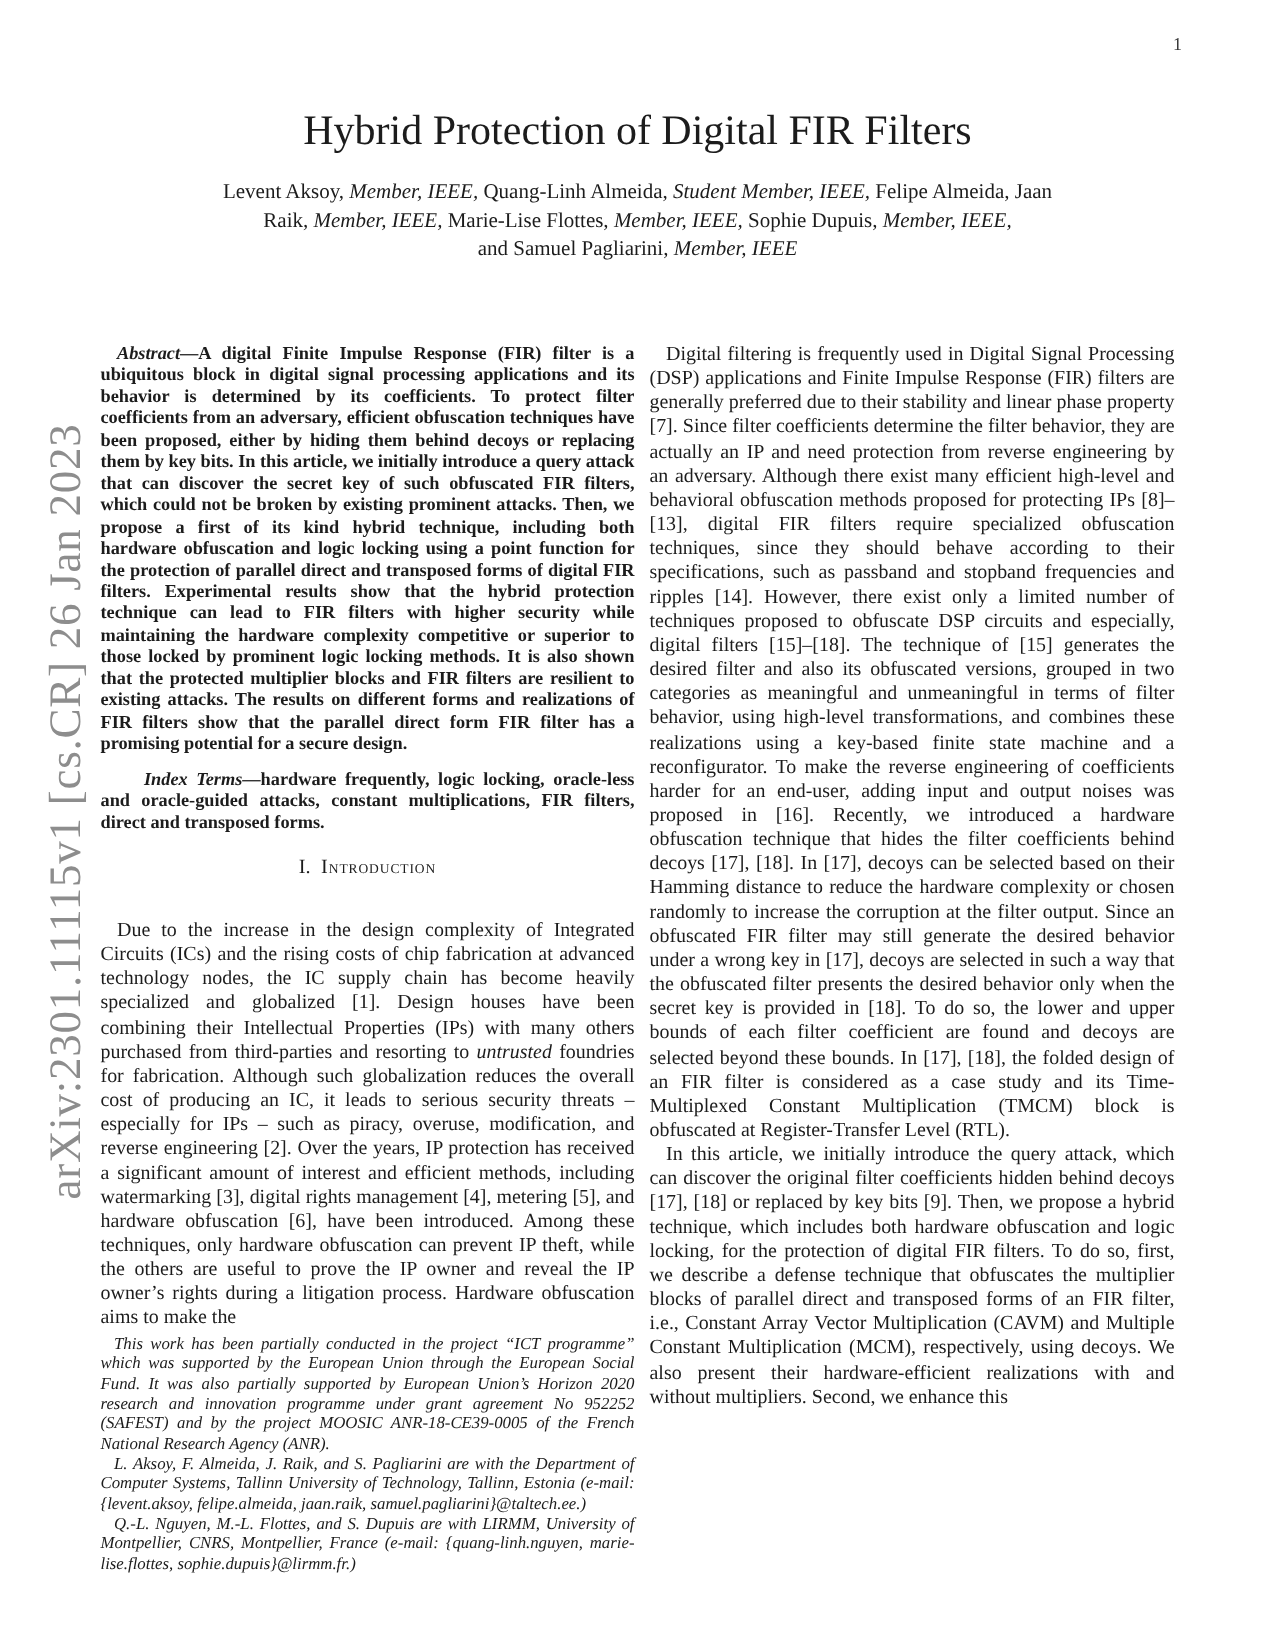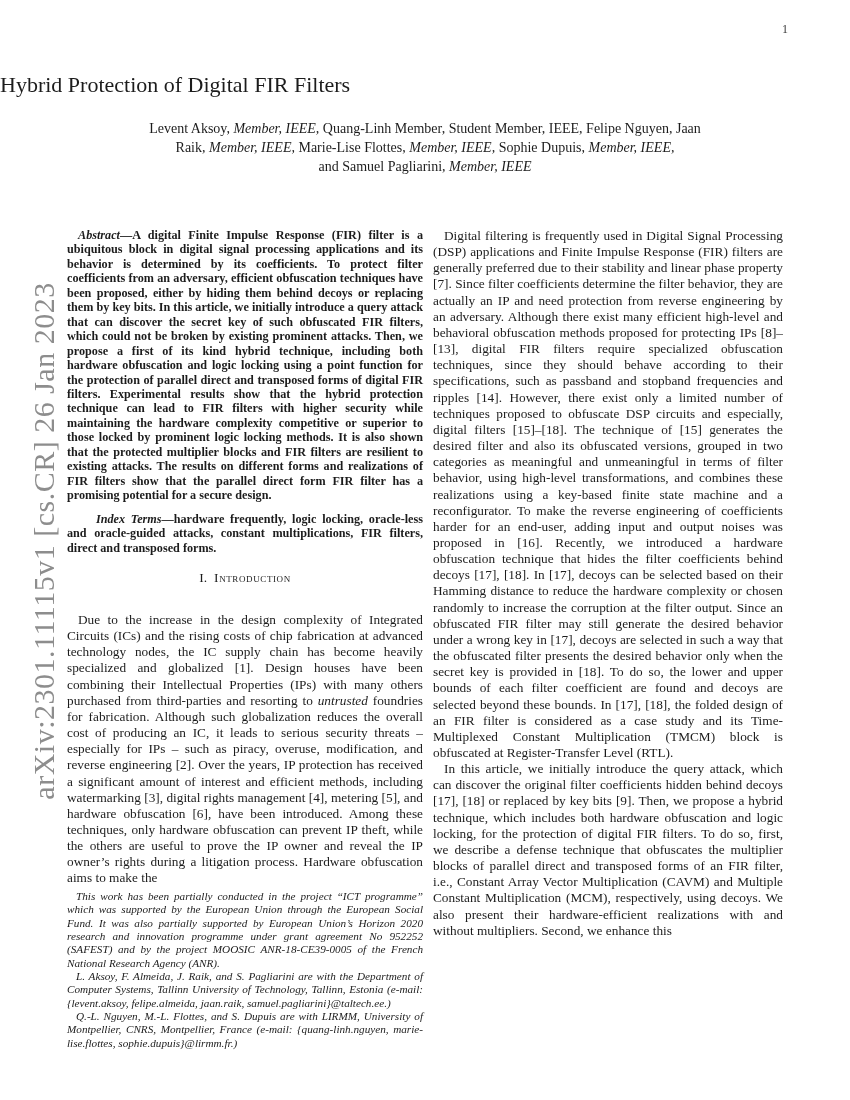--- a/index.html
+++ b/index.html
@@ -33,22 +33,22 @@
     font-size: 30px;
     letter-spacing: 0.5px;
     color: #8d8d8d;
     white-space: nowrap;
   }
   .title {
     position: absolute;
     top: 72px;
     left: 0;
     width: 850px;
-    text-align: left;
-    font-size: 22px;
+    text-align: center;
+    font-size: 28px;
     font-weight: 400;
   }
   .authors {
     position: absolute;
     top: 119px;
     left: 0;
     width: 850px;
     text-align: center;
     font-size: 14px;
     line-height: 19.2px;
@@ -105,21 +105,21 @@
 
 <div class="page">
 
   <div class="page-number">1</div>
 
   <div class="arxiv-stamp">arXiv:2301.11115v1  [cs.CR]  26 Jan 2023</div>
 
   <h1 class="title">Hybrid Protection of Digital FIR Filters</h1>
 
   <div class="authors">
-    <div class="author-line"><span>Levent Aksoy, </span><span style="font-style: italic;">Member, IEEE,</span><span> Quang-Linh Member, </span><span style=" text-align: right;">Student Member, IEEE,</span><span> Felipe Nguyen, Jaan</span></div>
+    <div class="author-line"><span>Levent Aksoy, </span><span style="font-style: italic;">Member, IEEE,</span><span> Quang-Linh Almeida, </span><span style="font-style: italic; text-align: right;">Student Member, IEEE,</span><span> Felipe Almeida, Jaan</span></div>
     <div class="author-line"><span>Raik, </span><span style="font-style: italic;">Member, IEEE,</span><span> Marie-Lise Flottes, </span><span style="font-style: italic;">Member, IEEE,</span><span> Sophie Dupuis, </span><span style="font-style: italic;">Member, IEEE,</span></div>
     <div class="author-line"><span>and Samuel Pagliarini, </span><span style="font-style: italic;">Member, IEEE</span></div>
   </div>
 
   <div class="col-left">
     <p class="abstract"><span style="font-style: italic;">Abstract</span><span>—A digital Finite Impulse Response (FIR) filter is a ubiquitous block in digital signal processing applications and its behavior is determined by its coefficients. To protect filter coefficients from an adversary, efficient obfuscation techniques have been proposed, either by hiding them behind decoys or replacing them by key bits. In this article, we initially introduce a query attack that can discover the secret key of such obfuscated FIR filters, which could not be broken by existing prominent attacks. Then, we propose a first of its kind hybrid technique, including both hardware obfuscation and logic locking using a point function for the protection of parallel direct and transposed forms of digital FIR filters. Experimental results show that the hybrid protection technique can lead to FIR filters with higher security while maintaining the hardware complexity competitive or superior to those locked by prominent logic locking methods. It is also shown that the protected multiplier blocks and FIR filters are resilient to existing attacks. The results on different forms and realizations of FIR filters show that the parallel direct form FIR filter has a promising potential for a secure design.</span></p>
     <p class="abstract index-terms"><span style="font-style: italic; margin-left: 18px;">Index Terms</span><span>—hardware frequently, logic locking, oracle-less and oracle-guided attacks, constant multiplications, FIR filters, direct and transposed forms.</span></p>
     <h2 class="section-heading">
       <span class="sec-num">I.</span><span class="sc">Introduction</span>
     </h2>

